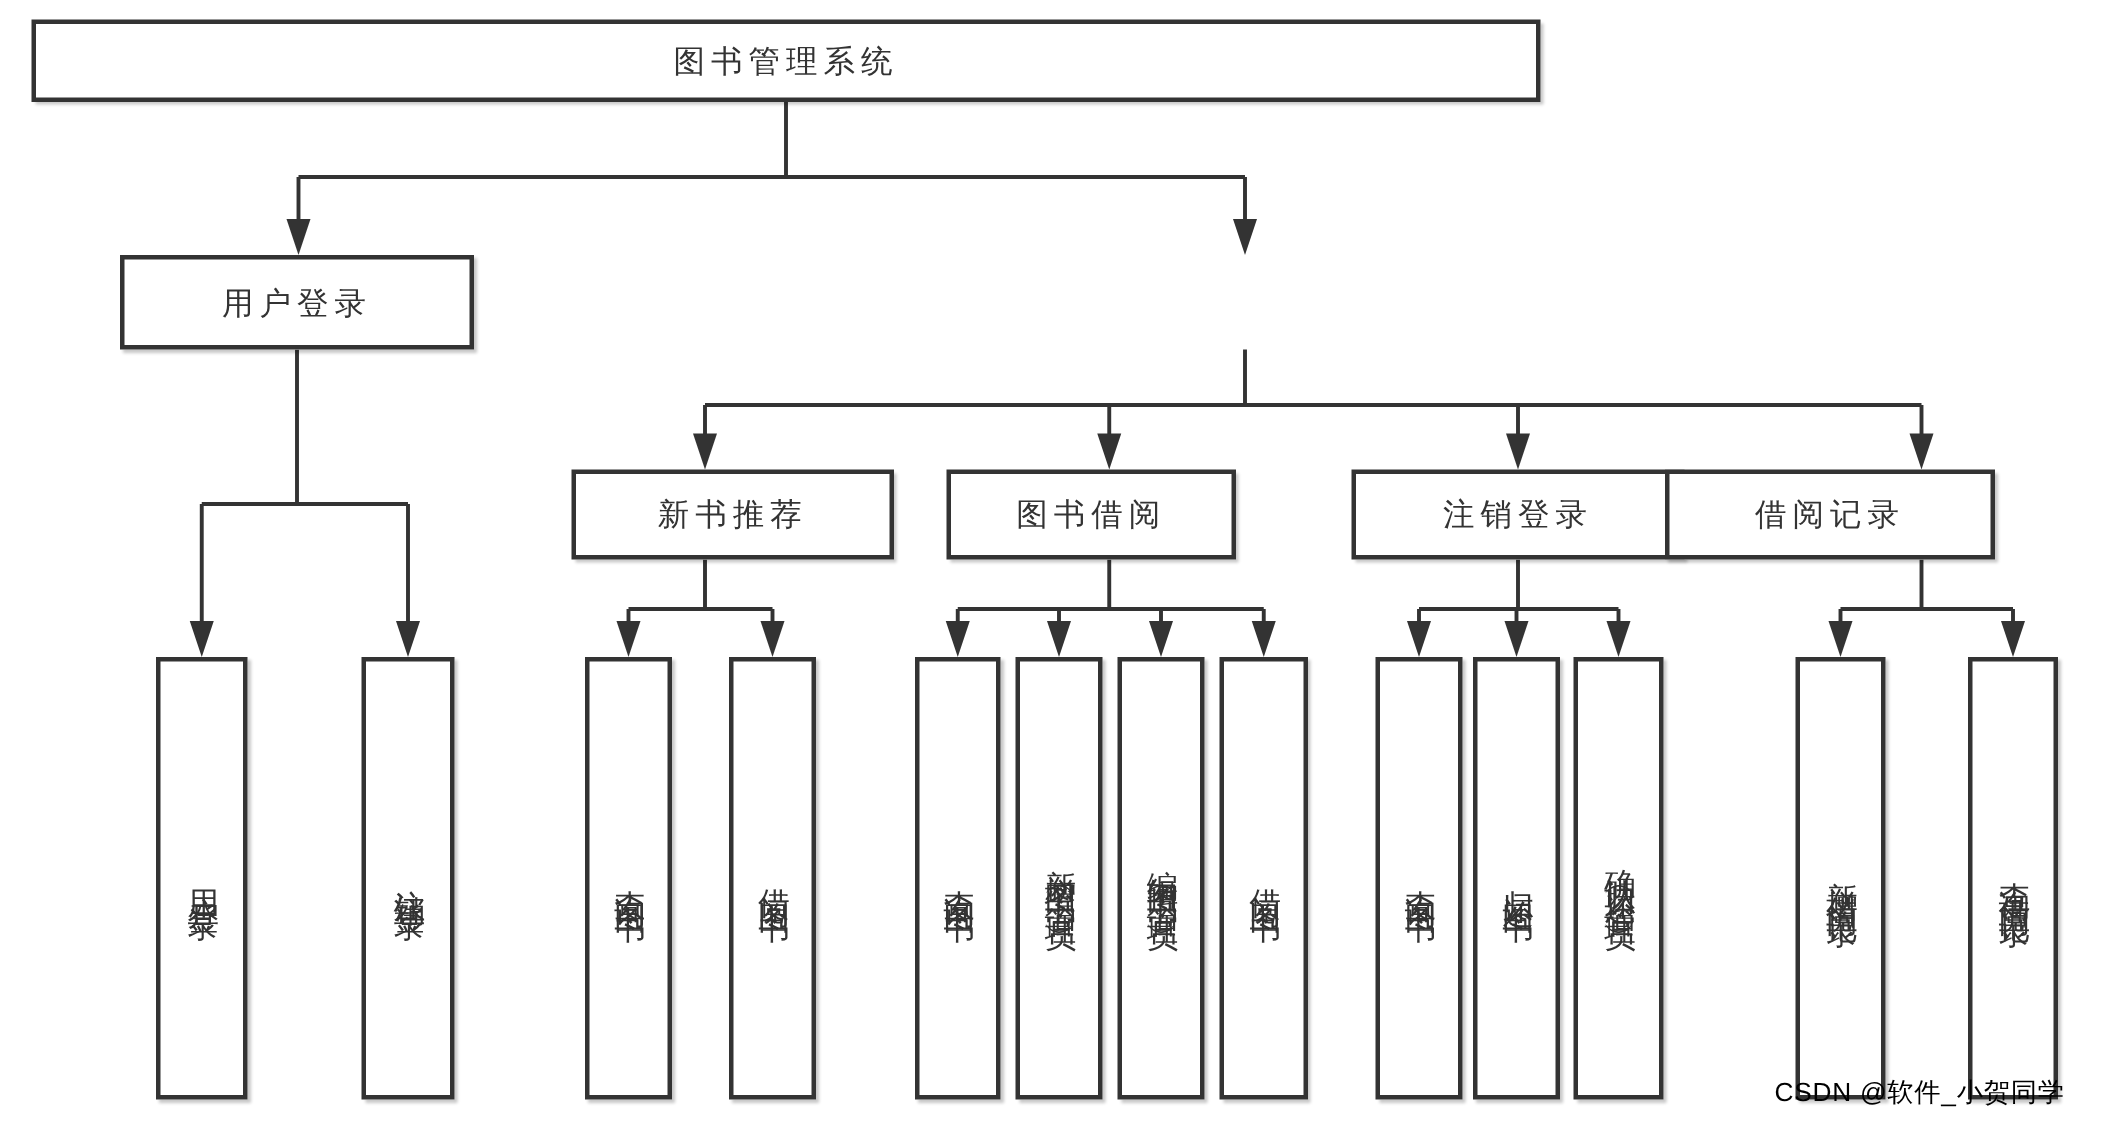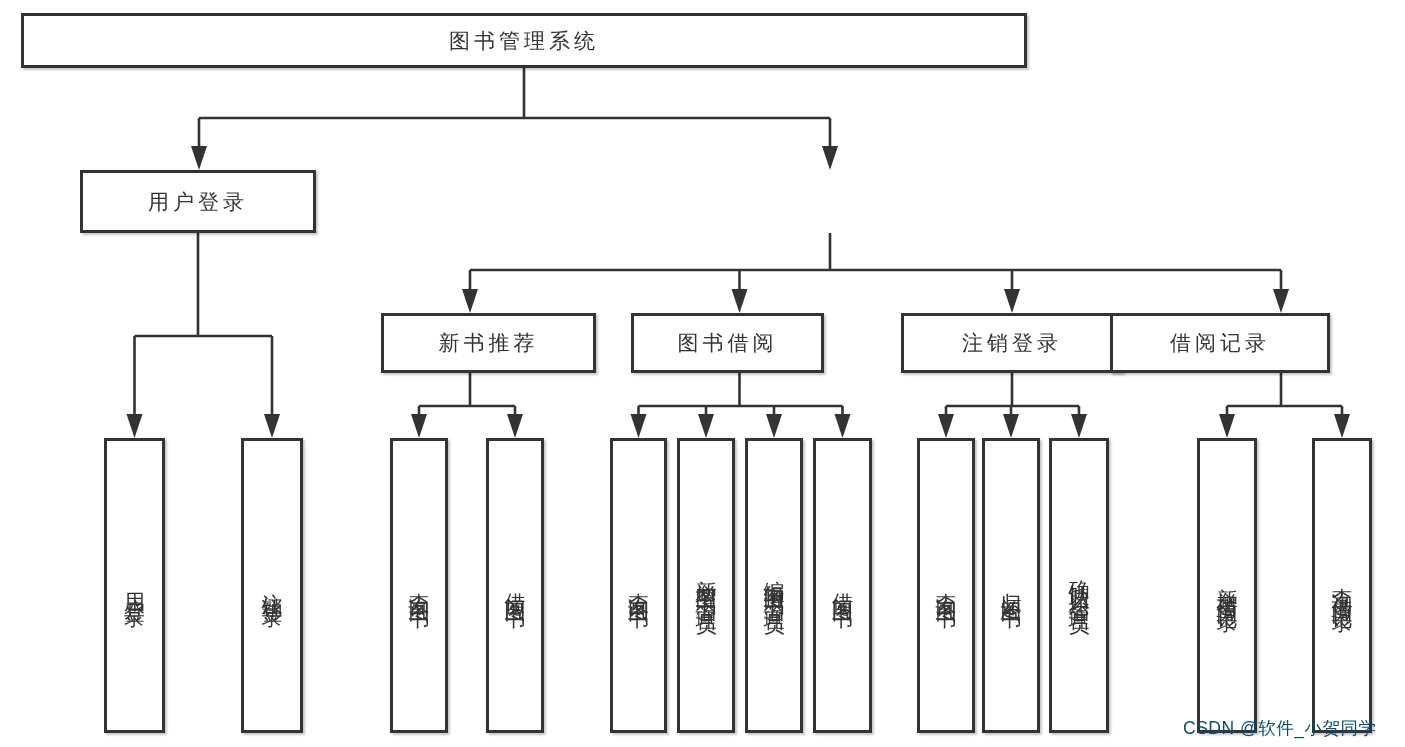--- a/index.html
+++ b/index.html
@@ -33,21 +33,21 @@
   .node.v {
     writing-mode:vertical-rl;
     text-orientation:mixed;
     letter-spacing:5px;
     white-space:normal;
   }
   .watermark {
     position:absolute;
     left:1183px; top:716px;
     font-size:17.5px;
-    color:#0c4a6e;
+    color:#000000;
     letter-spacing:0.5px;
     white-space:nowrap;
   }
 </style>
 </head>
 <body>
 
 <div class="canvas">
 
   <svg class="connectors" width="1405" height="747" viewBox="0 0 1405 747">

